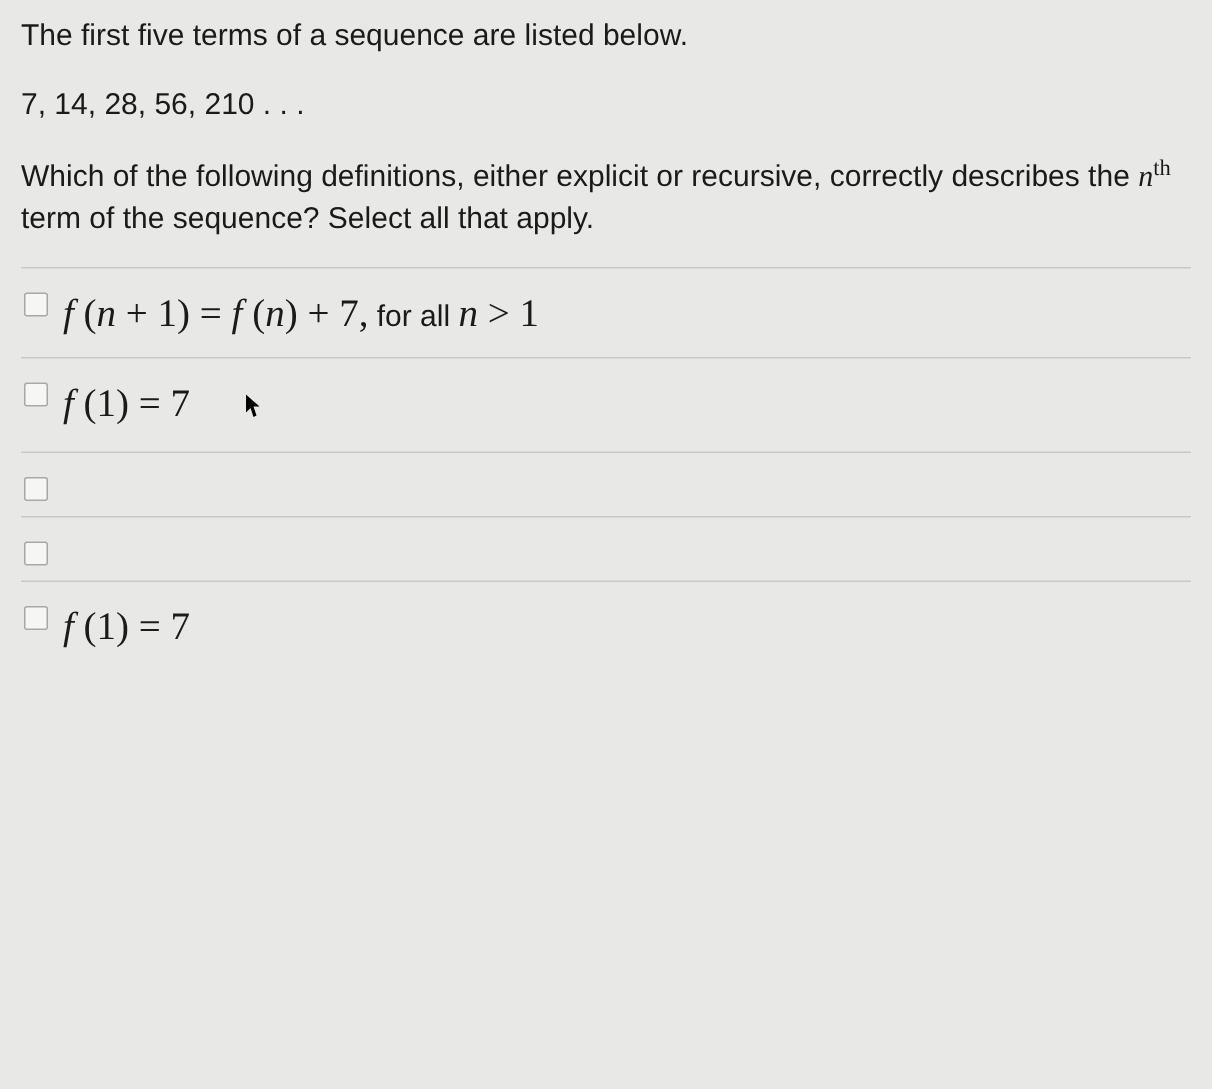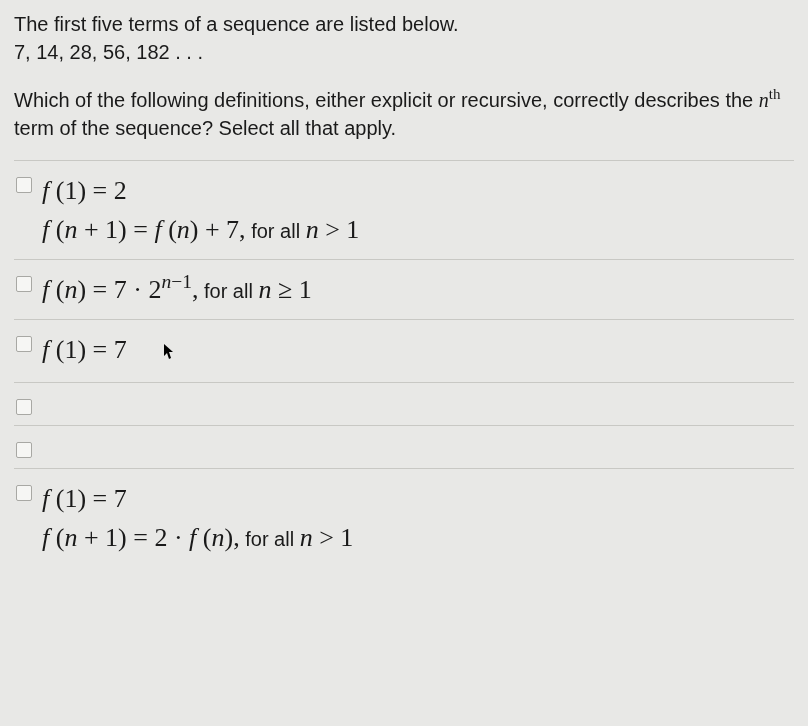--- a/index.html
+++ b/index.html
@@ -7,20 +7,21 @@
       padding: 10px 14px;
       font-family: Arial, Helvetica, sans-serif;
       background: #e8e8e6;
       color: #1a1a1a;
       width: 808px;
       box-sizing: border-box;
       font-size: 20px;
       line-height: 1.4;
     }
     .question-text {
+      margin-bottom: 18px;
     }
     .sequence {
       margin-bottom: 20px;
     }
     .prompt {
       margin-bottom: 18px;
     }
     .math-italic {
       font-family: 'Times New Roman', Times, serif;
       font-style: italic;
@@ -72,48 +73,37 @@
       display:inline-block;
       width:18px;
       vertical-align: middle;
     }
   </style>
 </head>
 <body>
 
 <div class="question-text">The first five terms of a sequence are listed below.</div>
 
-<div class="sequence">7, 14, 28, 56, 182 . . .</div>
+<div class="sequence">7, 14, 28, 56, 210 . . .</div>
 
 <div class="prompt">
   <span>Which of the following definitions, either explicit or recursive, correctly describes the </span><span class="math-italic">n</span><sup class="math">th</sup><span> term of the sequence? Select all that apply.</span>
 </div>
 
 <div class="options">
 
   <div class="option">
     <div class="checkbox"></div>
     <div class="option-content">
       <div>
-        <span class="ital">f</span><span> (1) = 2</span>
-      </div>
-      <div>
         <span class="ital">f</span><span> (</span><span class="ital">n</span><span> + 1) = </span><span class="ital">f</span><span> (</span><span class="ital">n</span><span>) + 7,</span><span class="small"> for all </span><span class="ital">n</span><span> &gt; 1</span>
       </div>
     </div>
   </div>
 
-  <div class="option">
-    <div class="checkbox"></div>
-    <div class="option-content">
-      <div>
-        <span class="ital">f</span><span> (</span><span class="ital">n</span><span>) = 7 · 2</span><sup><span class="ital">n</span><span>−1</span></sup><span>,</span><span class="small"> for all </span><span class="ital">n</span><span> ≥ 1</span>
-      </div>
-    </div>
-  </div>
 
   <div class="option">
     <div class="checkbox"></div>
     <div class="option-content">
       <div>
         <span class="ital">f</span><span> (1) = 7</span>
         <span class="cursor-wrap" style="margin-left:30px;">
           <svg width="12" height="18" viewBox="0 0 12 18">
               <path d="M1 1 L1 13 L4 10 L6 16 L8 15 L6 9 L10 9 Z" fill="#000"></path>
             </svg>
@@ -129,19 +119,16 @@
   <div class="option">
     <div class="checkbox"></div>
   </div>
 
   <div class="option">
     <div class="checkbox"></div>
     <div class="option-content">
       <div>
         <span class="ital">f</span><span> (1) = 7</span>
       </div>
-      <div>
-        <span class="ital">f</span><span> (</span><span class="ital">n</span><span> + 1) = 2 · </span><span class="ital">f</span><span> (</span><span class="ital">n</span><span>),</span><span class="small"> for all </span><span class="ital">n</span><span> &gt; 1</span>
-      </div>
     </div>
   </div>
 
 </div>
 
 </body></html>

